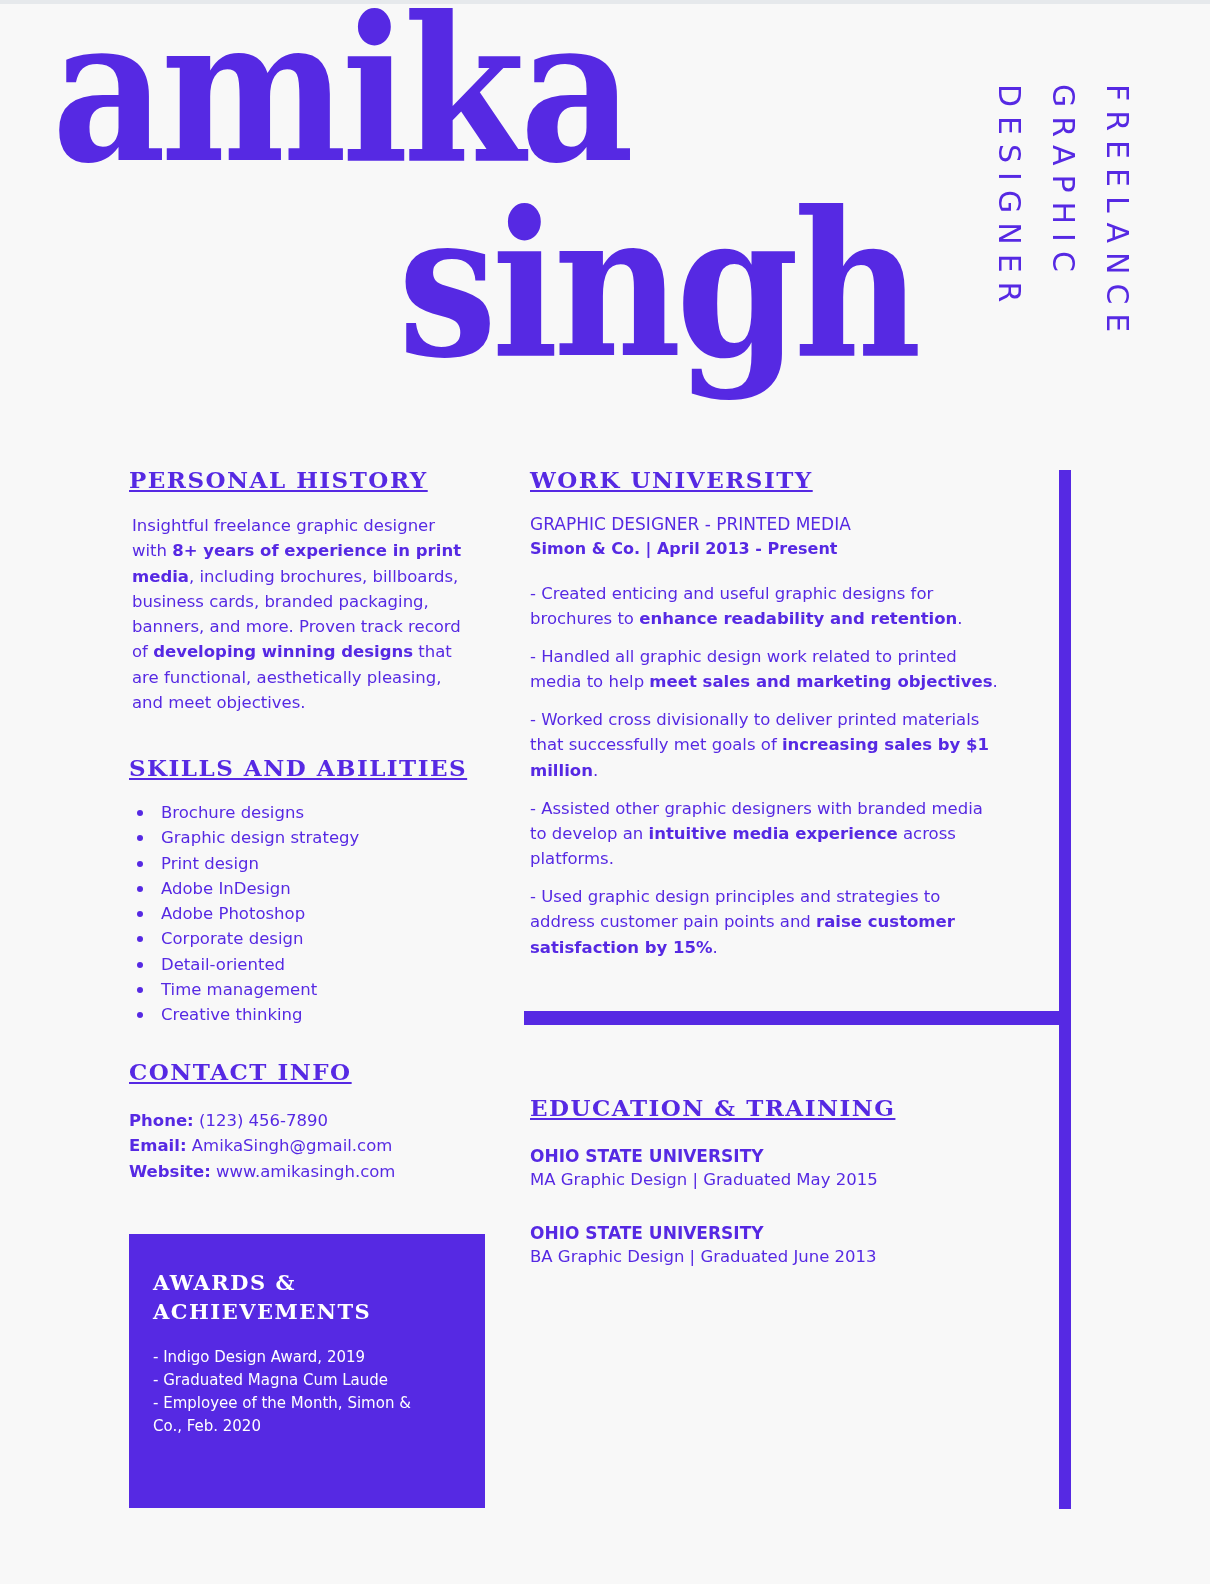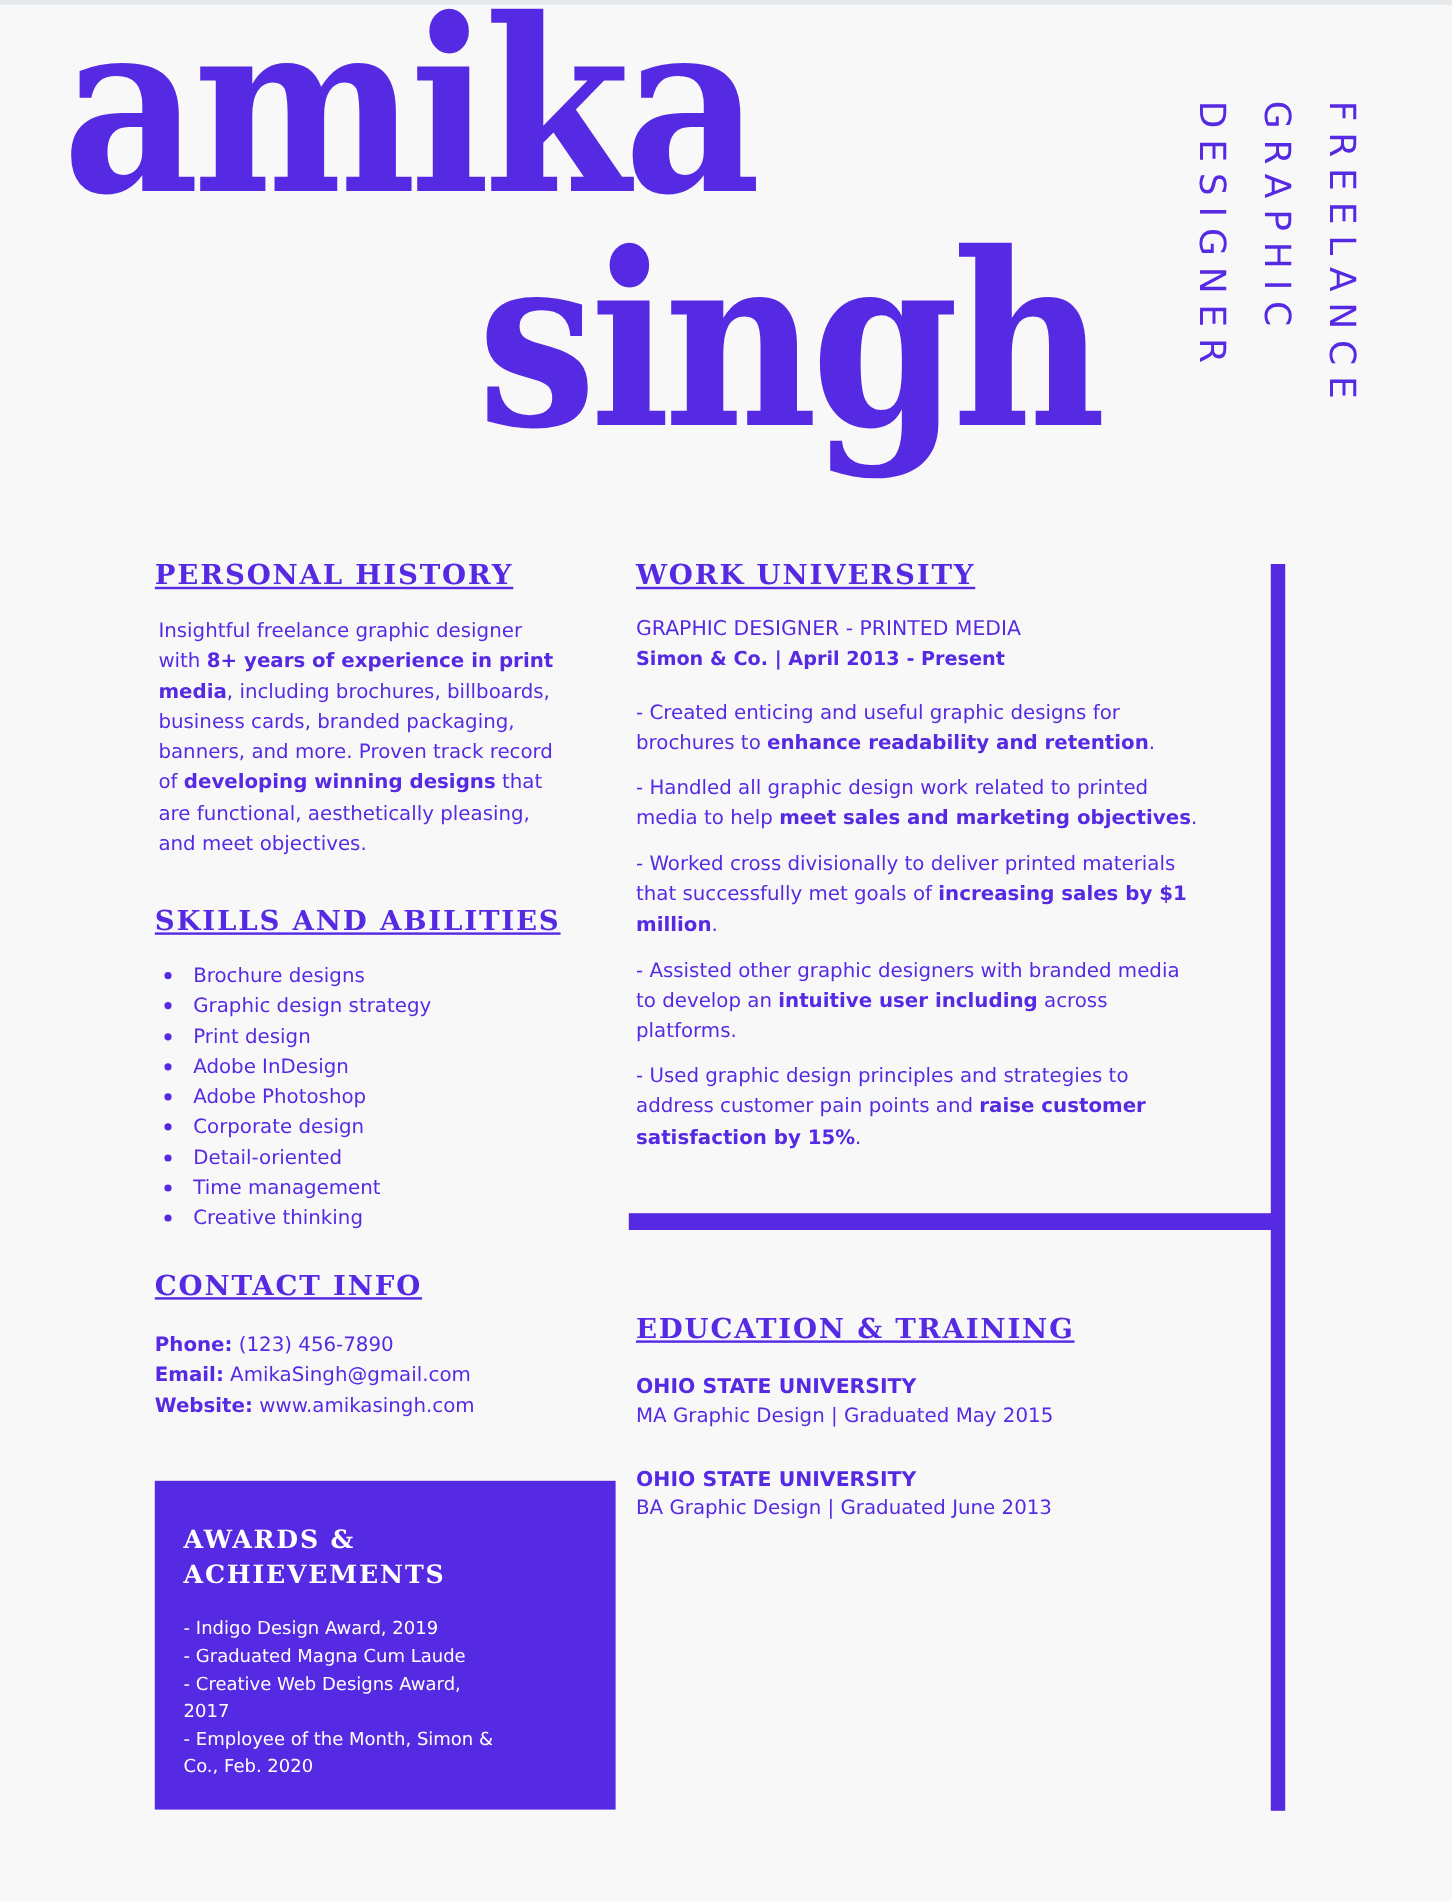--- a/index.html
+++ b/index.html
@@ -27,21 +27,21 @@
     .body-text b { font-weight: bold; }
 
     .personal { position: absolute; left: 132px; top: 513px; width: 330px; }
     .skills { position: absolute; left: 135px; top: 800px; list-style: none; }
     .skills li { font-size: 16.5px; line-height: 25.3px; padding-left: 26px; position: relative; }
     .skills li::before { content: ""; position: absolute; left: 2px; top: 10px; width: 6px; height: 6px; border-radius: 50%; background: #5629e3; }
 
     .contact { position: absolute; left: 129px; top: 1108px; font-size: 16.5px; line-height: 25.3px; }
     .contact div { white-space: nowrap; }
 
-    .awards { position: absolute; left: 129px; top: 1234px; width: 384px; height: 274px; background: #5629e3; }
+    .awards { position: absolute; left: 129px; top: 1234px; width: 356px; height: 274px; background: #5629e3; }
     .awards-title { position: absolute; left: 24px; top: 34px; font-family: "DejaVu Serif", serif; font-weight: bold;
                     font-size: 21px; letter-spacing: 1.5px; line-height: 29px; color: #ffffff; }
     .awards-list { position: absolute; left: 24px; top: 112px; width: 260px; font-size: 15px; line-height: 23px; color: #ffffff; }
 
     .work-title { position: absolute; left: 530px; top: 514px; font-size: 17px; font-weight: normal; white-space: nowrap; }
     .work-sub { position: absolute; left: 530px; top: 539px; font-size: 16px; font-weight: bold; white-space: nowrap; }
     .bullets { position: absolute; left: 530px; top: 581px; width: 470px; }
     .bullets p { font-size: 16.5px; line-height: 25.3px; margin-bottom: 12.5px; }
 
     .vline { position: absolute; left: 1059px; top: 470px; width: 12px; height: 1039px; background: #5629e3; }
@@ -89,33 +89,32 @@
 </div>
 
 <div class="awards">
   <div class="awards-title">
     <div>AWARDS &amp;</div>
     <div>ACHIEVEMENTS</div>
   </div>
   <div class="awards-list">
     <div>- Indigo Design Award, 2019</div>
     <div>- Graduated Magna Cum Laude</div>
-    <div>- Creative Web Designs Award, 2017</div>
     <div>- Employee of the Month, Simon &amp; Co., Feb. 2020</div>
   </div>
 </div>
 
 <div class="h2" style="left:530px; top:466px;">WORK UNIVERSITY</div>
 <div class="work-title">GRAPHIC DESIGNER - PRINTED MEDIA</div>
 <div class="work-sub">Simon &amp; Co. | April 2013 - Present</div>
 <div class="bullets">
   <p><span>- Created enticing and useful graphic designs for brochures to </span><b>enhance readability and retention</b><span>.</span></p>
   <p><span>- Handled all graphic design work related to printed media to help </span><b>meet sales and marketing objectives</b><span>.</span></p>
   <p><span>- Worked cross divisionally to deliver printed materials that successfully met goals of </span><b>increasing sales by $1 million</b><span>.</span></p>
-  <p><span>- Assisted other graphic designers with branded media to develop an </span><b>intuitive user including</b><span> across platforms.</span></p>
+  <p><span>- Assisted other graphic designers with branded media to develop an </span><b>intuitive media experience</b><span> across platforms.</span></p>
   <p><span>- Used graphic design principles and strategies to address customer pain points and </span><b>raise customer satisfaction by 15%</b><span>.</span></p>
 </div>
 
 <div class="vline"></div>
 <div class="hline"></div>
 
 <div class="h2" style="left:530px; top:1094px;">EDUCATION &amp; TRAINING</div>
 <div class="edu" style="top:1144px;">
   <div class="edu-name">OHIO STATE UNIVERSITY</div>
   <div class="edu-deg">MA Graphic Design | Graduated May 2015</div>

